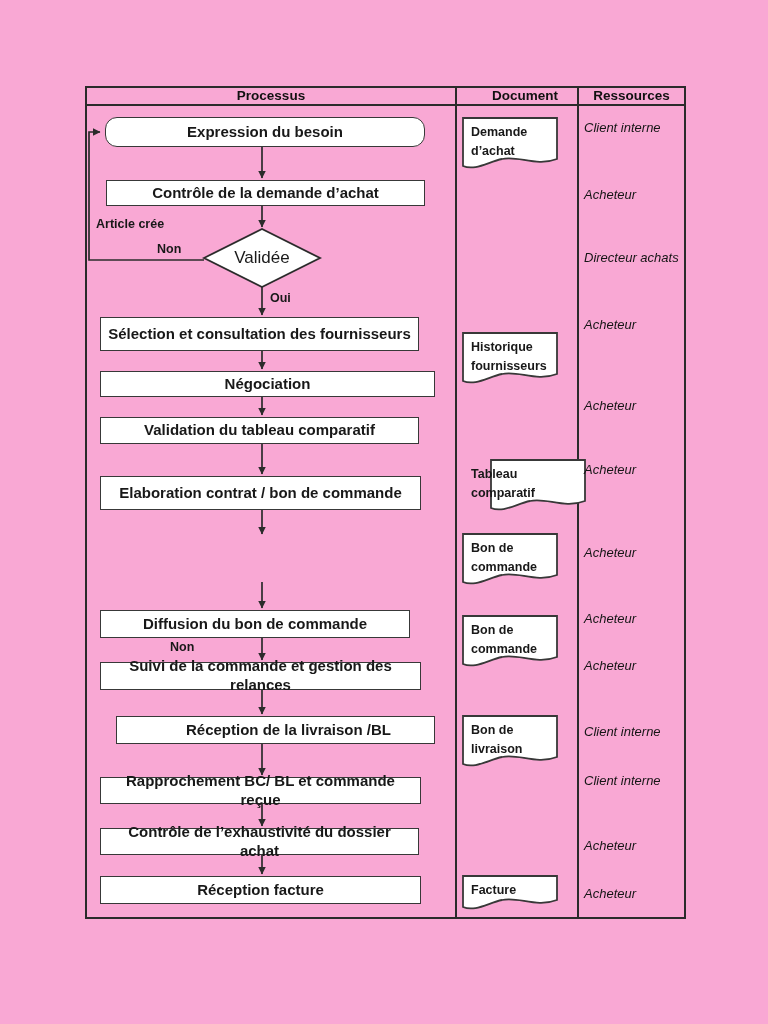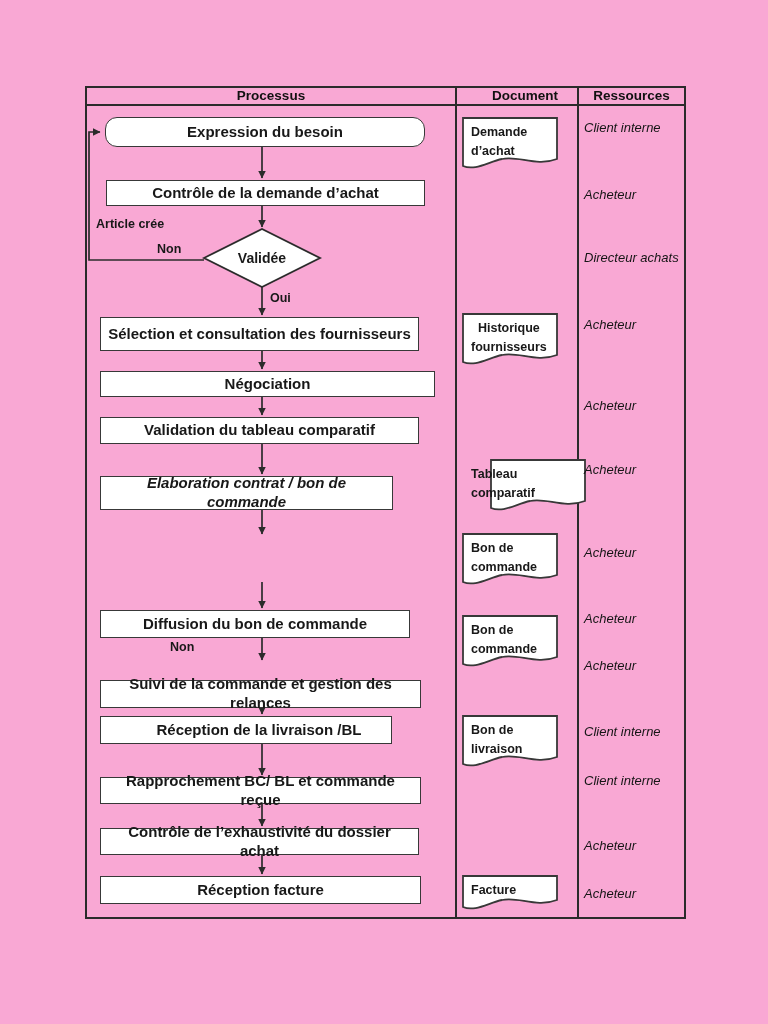--- a/index.html
+++ b/index.html
@@ -66,45 +66,45 @@
     </g>
   </svg>
 
   <div class="pbox rounded" style="left:105px;top:117px;width:320px;height:30px;">
     <span>Expression du besoin</span>
     </div>
   <div class="pbox" style="left:106px;top:180px;width:319px;height:26px;">
     <span>Contrôle de la demande d’achat</span>
     </div>
 
-  <div class="abs" style="left:204px;top:229px;width:116px;height:58px;display:flex;align-items:center;justify-content:center;font-weight:bold;font-size:14px;">Validée</div>
+  <div class="abs" style="left:204px;top:229px;width:116px;height:58px;display:flex;align-items:center;justify-content:center;font-weight:normal;font-size:17px;">Validée</div>
   <div class="flowlabel" style="left:96px;top:217px;">Article crée</div>
   <div class="flowlabel" style="left:157px;top:242px;">Non</div>
   <div class="flowlabel" style="left:270px;top:291px;">Oui</div>
 
   <div class="pbox" style="left:100px;top:317px;width:319px;height:34px;">
     <span>Sélection et consultation des fournisseurs</span>
     </div>
   <div class="pbox" style="left:100px;top:371px;width:335px;height:26px;">
     <span>Négociation</span>
     </div>
   <div class="pbox" style="left:100px;top:417px;width:319px;height:27px;">
     <span>Validation du tableau comparatif</span>
     </div>
-  <div class="pbox" style="left:100px;top:476px;width:293px;height:34px;font-style:italic;">
+  <div class="pbox" style="left:100px;top:476px;width:321px;height:34px;">
     <span>Elaboration contrat / bon de commande</span>
     </div>
   <div class="pbox" style="left:100px;top:610px;width:310px;height:28px;">
     <span>Diffusion du bon de commande</span>
     </div>
   <div class="flowlabel" style="left:170px;top:640px;">Non</div>
-  <div class="pbox" style="left:100px;top:662px;width:321px;height:28px;margin-top:18px;">
+  <div class="pbox" style="left:100px;top:662px;width:321px;height:28px;">
     <span>Suivi de la commande et gestion des relances</span>
     </div>
-  <div class="pbox" style="left:100px;top:716px;width:292px;height:28px;padding-left:32px;">
+  <div class="pbox" style="left:116px;top:716px;width:319px;height:28px;padding-left:32px;">
     <span>Réception de la livraison /BL</span>
     </div>
   <div class="pbox" style="left:100px;top:777px;width:321px;height:27px;">
     <span>Rapprochement BC/ BL et commande reçue</span>
     </div>
   <div class="pbox" style="left:100px;top:828px;width:319px;height:27px;">
     <span>Contrôle de l’exhaustivité du dossier achat</span>
     </div>
   <div class="pbox" style="left:100px;top:876px;width:321px;height:28px;">
     <span>Réception facture</span>
@@ -112,21 +112,21 @@
 
   <div class="docwrap" style="left:462px;top:117px;">
     <svg width="96" height="58" viewBox="0 0 96 58">
       <path d="M1,1 H95 V42 C74,50 56,38 40,42 C26,45 13,54 1,49 Z" fill="#fff" stroke="#383838" stroke-width="1.8"></path>
       </svg>
     <div class="doctext">
         <div>Demande</div>
       <div>d’achat</div>
       </div>
   </div>
-  <div class="docwrap" style="left:462px;top:313px;text-align:center;">
+  <div class="docwrap" style="left:462px;top:332px;">
     <svg width="96" height="58" viewBox="0 0 96 58">
       <path d="M1,1 H95 V42 C74,50 56,38 40,42 C26,45 13,54 1,49 Z" fill="#fff" stroke="#383838" stroke-width="1.8"></path>
       </svg>
     <div class="doctext">
         <div>Historique</div>
       <div>fournisseurs</div>
       </div>
   </div>
   <div class="docwrap" style="left:462px;top:459px;padding-left:28px;">
     <svg width="96" height="58" viewBox="0 0 96 58">

